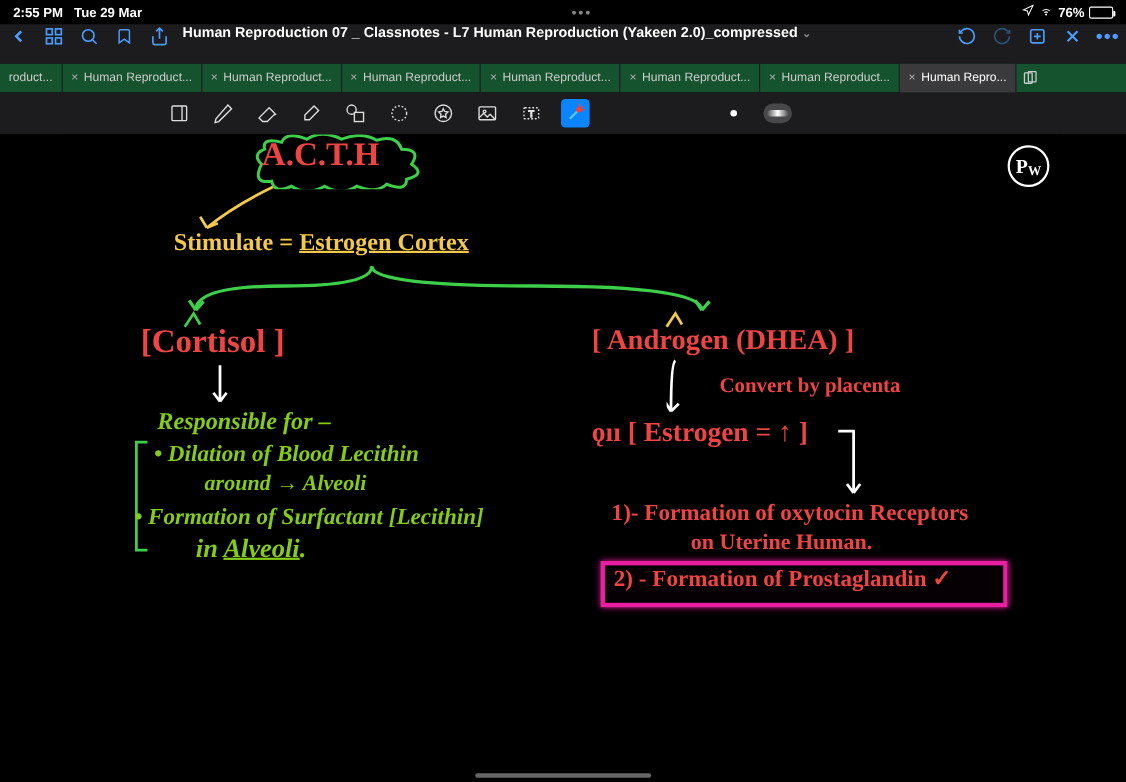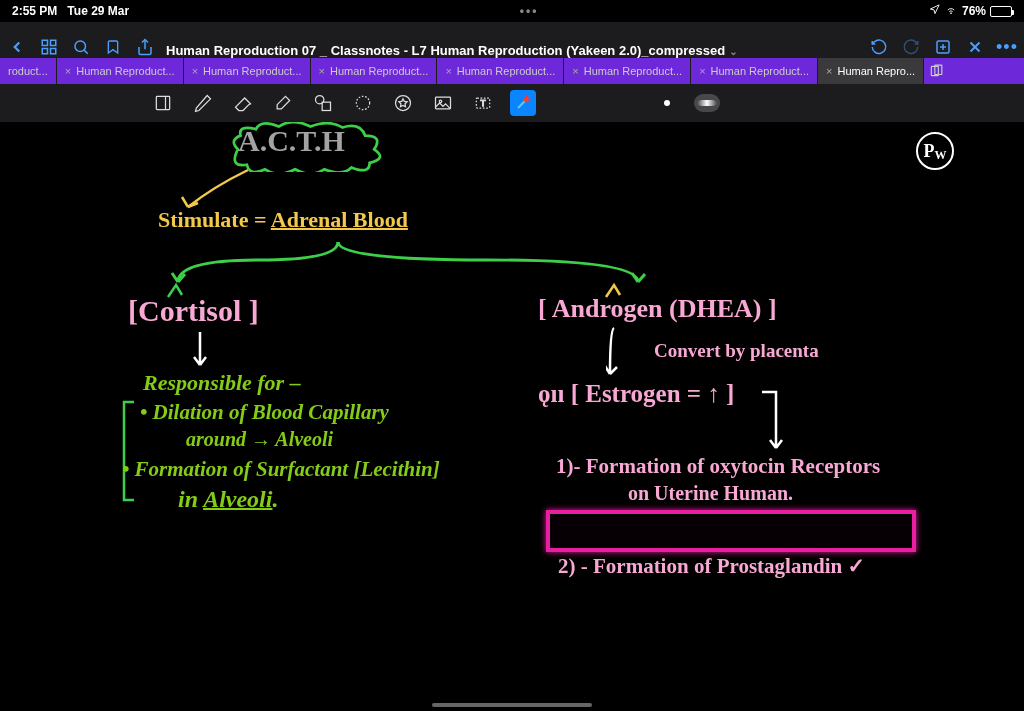--- a/index.html
+++ b/index.html
@@ -30,21 +30,21 @@
     position: relative; display: inline-block;
   }
   .battery::after { content:''; position:absolute; right:-3px; top:3px; width:2px; height:5px; background:#fff; border-radius:0 1px 1px 0;}
   .battery-fill { background:#ffd60a; height:100%; width:76%; border-radius:1px; }
 
   
   .nav-bar {
     height: 36px;
     background: #1c1c1e;
     display: flex;
-    align-items: flex-end;
+    align-items: flex-start;
     padding: 0 6px;
     gap: 10px;
     color: #4a9eff;
   }
   .nav-icon {
     width: 22px; height: 22px;
     display: flex; align-items: center; justify-content: center;
     color: #4a9eff;
   }
   .nav-title {
@@ -53,21 +53,21 @@
     font-size: 13px;
     font-weight: 600;
     white-space: nowrap;
     overflow: hidden;
   }
   .nav-title .chev { color:#888; font-size:10px; margin-left:4px;}
 
   
   .tab-strip {
     height: 26px;
-    background: #6d28d9;
+    background: #14532d;
     display: flex;
     align-items: stretch;
     font-size: 11px;
     color: #ccc;
   }
   .tab {
     display: flex; align-items: center;
     padding: 0 8px;
     border-right: 1px solid #1c1c1e;
     gap: 5px;
@@ -120,28 +120,28 @@
     display:flex; align-items:center; justify-content:center;
     color:#fff; font-family:serif; font-weight:bold; font-size:18px;
   }
   .pw-badge sub { font-size:12px; position:relative; top:4px;}
 
   .hand {
     position: absolute;
     font-family: "Comic Sans MS", "Segoe Script", cursive;
     font-weight: 600;
   }
-  .white { color: #f9a8d4; }
+  .white { color: #ef4444; }
   .green { color: #84cc16; font-style: italic; }
   .yellow { color: #f3c94b; }
 
   .acth-bubble {
     position:absolute; left:180px; top:2px;
     font-family:"Comic Sans MS",cursive;
-    color:#a3a3a3; font-size:30px; font-weight:700;
+    color:#ef4444; font-size:30px; font-weight:700;
   }
   .cloud {
     position:absolute; left:158px; top:0px; width:180px; height:50px;
   }
   .cloud path { stroke:#3ecf4a; stroke-width:3; fill:none; }
 
   .underline { text-decoration: underline; text-decoration-thickness:2px; }
 
   .pink-box {
     position:absolute;
@@ -368,21 +368,21 @@
       <path d="M15 30 Q5 20 18 15 Q15 3 35 8 Q40 -3 60 5 Q75 -5 95 5 Q115 -3 130 6 Q150 0 155 15 Q175 15 165 30 Q180 40 160 45 Q160 58 140 50 Q130 60 110 52 Q95 62 78 52 Q60 62 45 52 Q28 60 25 47 Q5 50 15 30 Z"></path>
     </svg>
     <div class="acth-bubble">A.C.T.H</div>
 
     <svg style="position:absolute; left:115px; top:40px;" width="90" height="55">
       <path d="M75 8 Q40 25 15 45" stroke="#f3c94b" stroke-width="2.5" fill="none"></path>
       <path d="M15 45 l-6 -10 M15 45 l10 -4" stroke="#f3c94b" stroke-width="2.5" fill="none"></path>
     </svg>
 
     <div class="hand yellow" style="left:100px; top:85px; font-size:22px;">
-      <span>Stimulate = </span><span class="underline">Adrenal Blood</span>
+      <span>Stimulate = </span><span class="underline">Estrogen Cortex</span>
     </div>
 
     <svg style="position:absolute; left:80px; top:110px;" width="560" height="90">
       <path d="M200 10 Q200 28 120 28 Q40 28 40 50" stroke="#3ecf4a" stroke-width="3" fill="none"></path>
       <path d="M200 10 Q200 28 350 28 Q500 28 500 50" stroke="#3ecf4a" stroke-width="3" fill="none"></path>
       <path d="M40 50 l-6 -9 M40 50 l7 -8" stroke="#3ecf4a" stroke-width="3" fill="none"></path>
       <path d="M500 50 l-6 -9 M500 50 l7 -8" stroke="#3ecf4a" stroke-width="3" fill="none"></path>
       <path d="M30 65 l8 -12 l6 10" stroke="#3ecf4a" stroke-width="2.5" fill="none"></path>
       <path d="M468 65 l8 -12 l6 10" stroke="#f3c94b" stroke-width="2.5" fill="none"></path>
     </svg>
@@ -390,37 +390,37 @@
     <div class="hand white" style="left:70px; top:172px; font-size:30px;">[Cortisol ]</div>
     <svg style="position:absolute; left:130px; top:208px;" width="30" height="45">
       <path d="M12 2 L12 35 M12 35 l-6 -8 M12 35 l6 -8" stroke="#fff" stroke-width="2.5" fill="none"></path>
     </svg>
 
     <div class="hand green" style="left:85px; top:248px; font-size:22px;">Responsible for –</div>
 
     <svg style="position:absolute; left:62px; top:278px;" width="16" height="105">
       <path d="M14 2 L4 2 L4 100 L14 100" stroke="#3ecf4a" stroke-width="2.5" fill="none"></path>
     </svg>
-    <div class="hand green" style="left:82px; top:278px; font-size:21px;">• Dilation of Blood Capillary</div>
+    <div class="hand green" style="left:82px; top:278px; font-size:21px;">• Dilation of Blood Lecithin</div>
     <div class="hand green" style="left:128px; top:306px; font-size:20px;">around → Alveoli</div>
     <div class="hand green" style="left:64px; top:335px; font-size:21px;">• Formation of Surfactant [Lecithin]</div>
     <div class="hand green" style="left:120px; top:364px; font-size:24px;">in <span class="underline">Alveoli</span>.</div>
 
     <div class="hand white" style="left:480px; top:172px; font-size:26px;">[ Androgen (DHEA) ]</div>
     <svg style="position:absolute; left:548px; top:204px;" width="28" height="55">
       <path d="M8 2 Q4 4 4 48 M4 48 l-5 -8 M4 48 l7 -7" stroke="#fff" stroke-width="2.5" fill="none"></path>
     </svg>
     <div class="hand white" style="left:575px; top:218px; font-size:19px;margin-left:21px;">Convert by placenta</div>
 
     <div class="hand white" style="left:480px; top:258px; font-size:25px;">ǫıı [ Estrogen = ↑ ]</div>
     <svg style="position:absolute; left:700px; top:268px;" width="30" height="70">
       <path d="M4 2 L18 2 L18 58 M18 58 l-6 -8 M18 58 l6 -8" stroke="#fff" stroke-width="2.5" fill="none"></path>
     </svg>
 
     <div class="hand white" style="left:498px; top:332px; font-size:21px;">1)- Formation of oxytocin Receptors</div>
     <div class="hand white" style="left:570px; top:360px; font-size:20px;">on Uterine Human.</div>
 
     <div class="pink-box" style="left:488px; top:388px; width:370px; height:42px;"></div>
-    <div class="hand white" style="left:500px; top:392px; font-size:21px;margin-top:40px;">2) - Formation of Prostaglandin ✓</div>
+    <div class="hand white" style="left:500px; top:392px; font-size:21px;">2) - Formation of Prostaglandin ✓</div>
   </div>
 </div>
 
 <div class="home-indicator"></div>
 
 </body></html>

